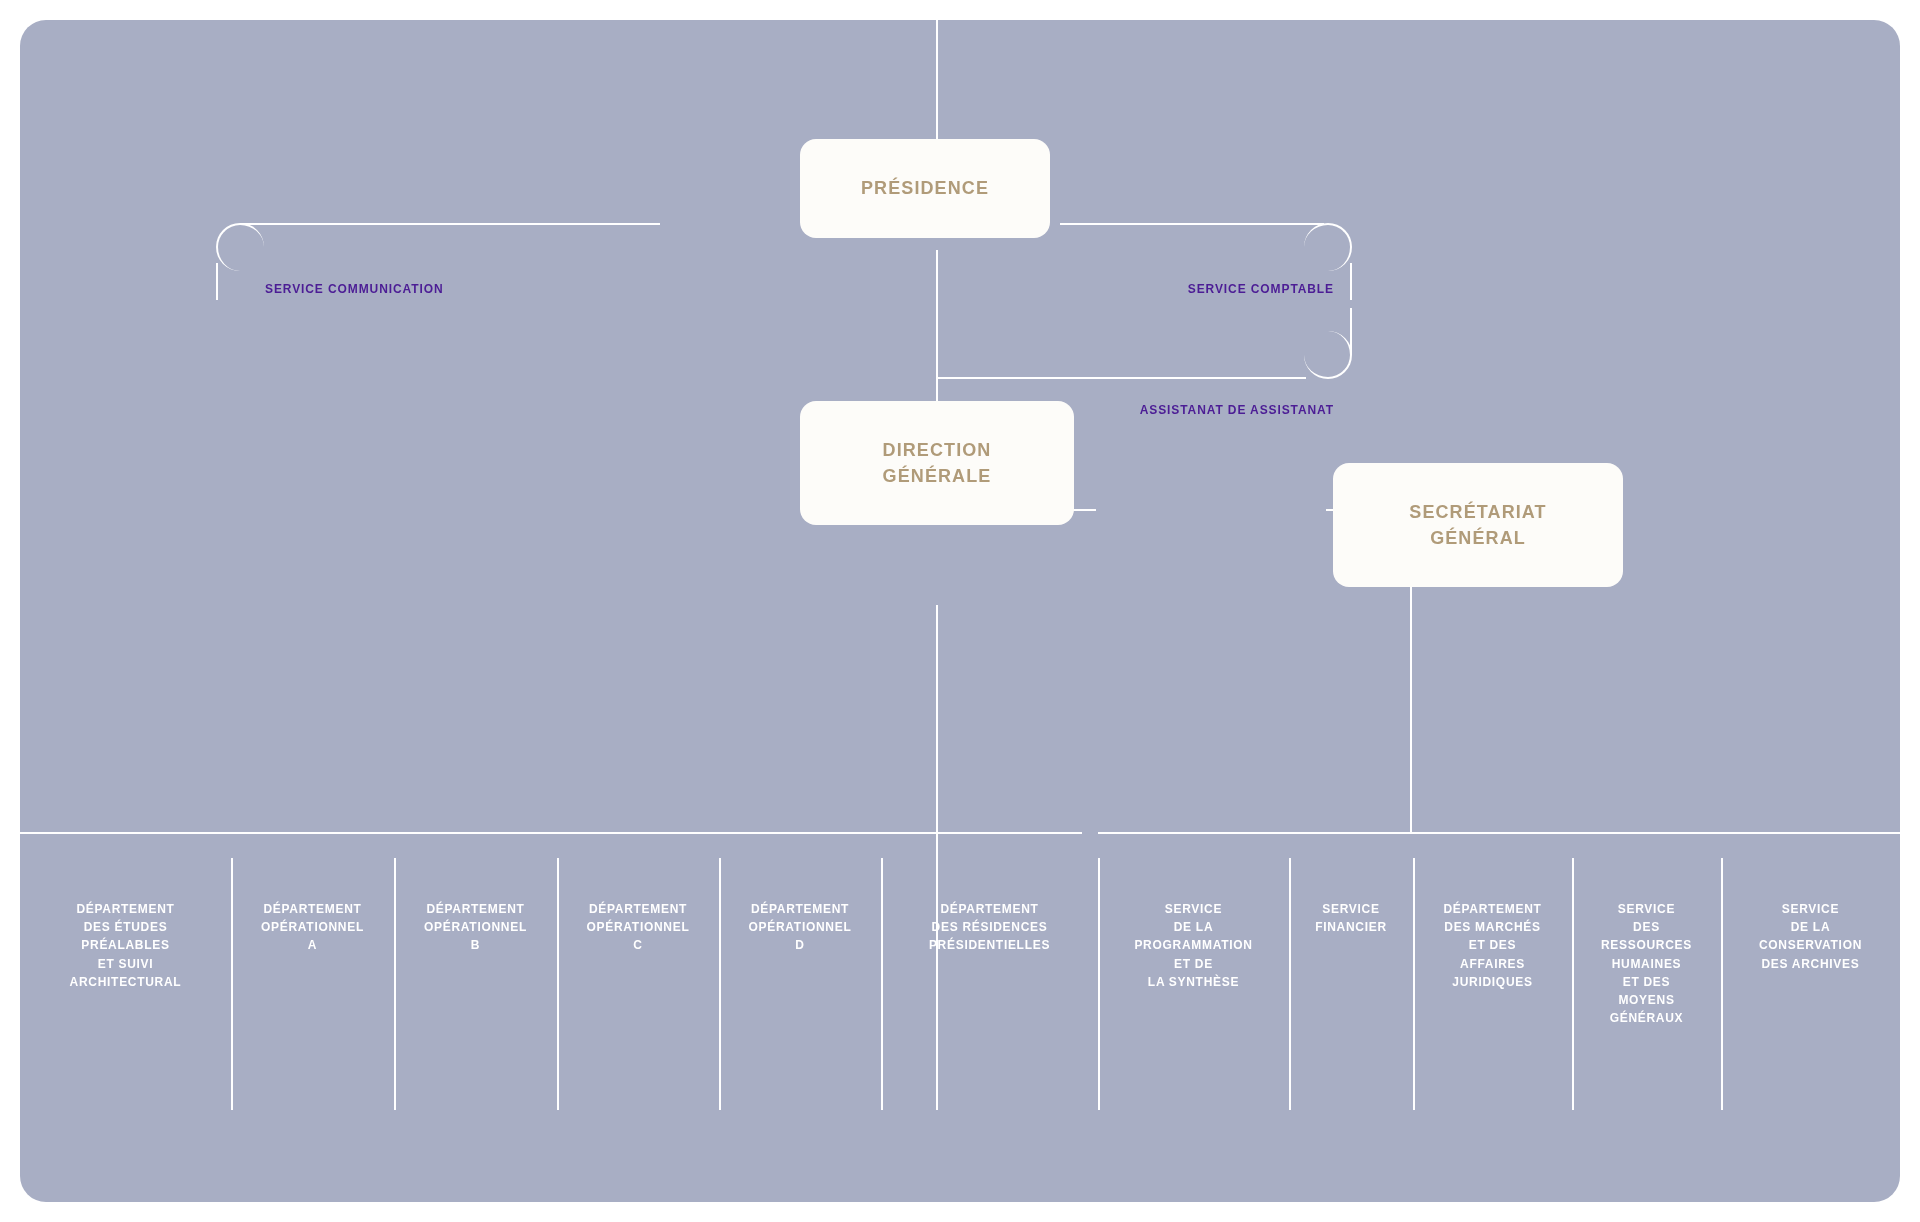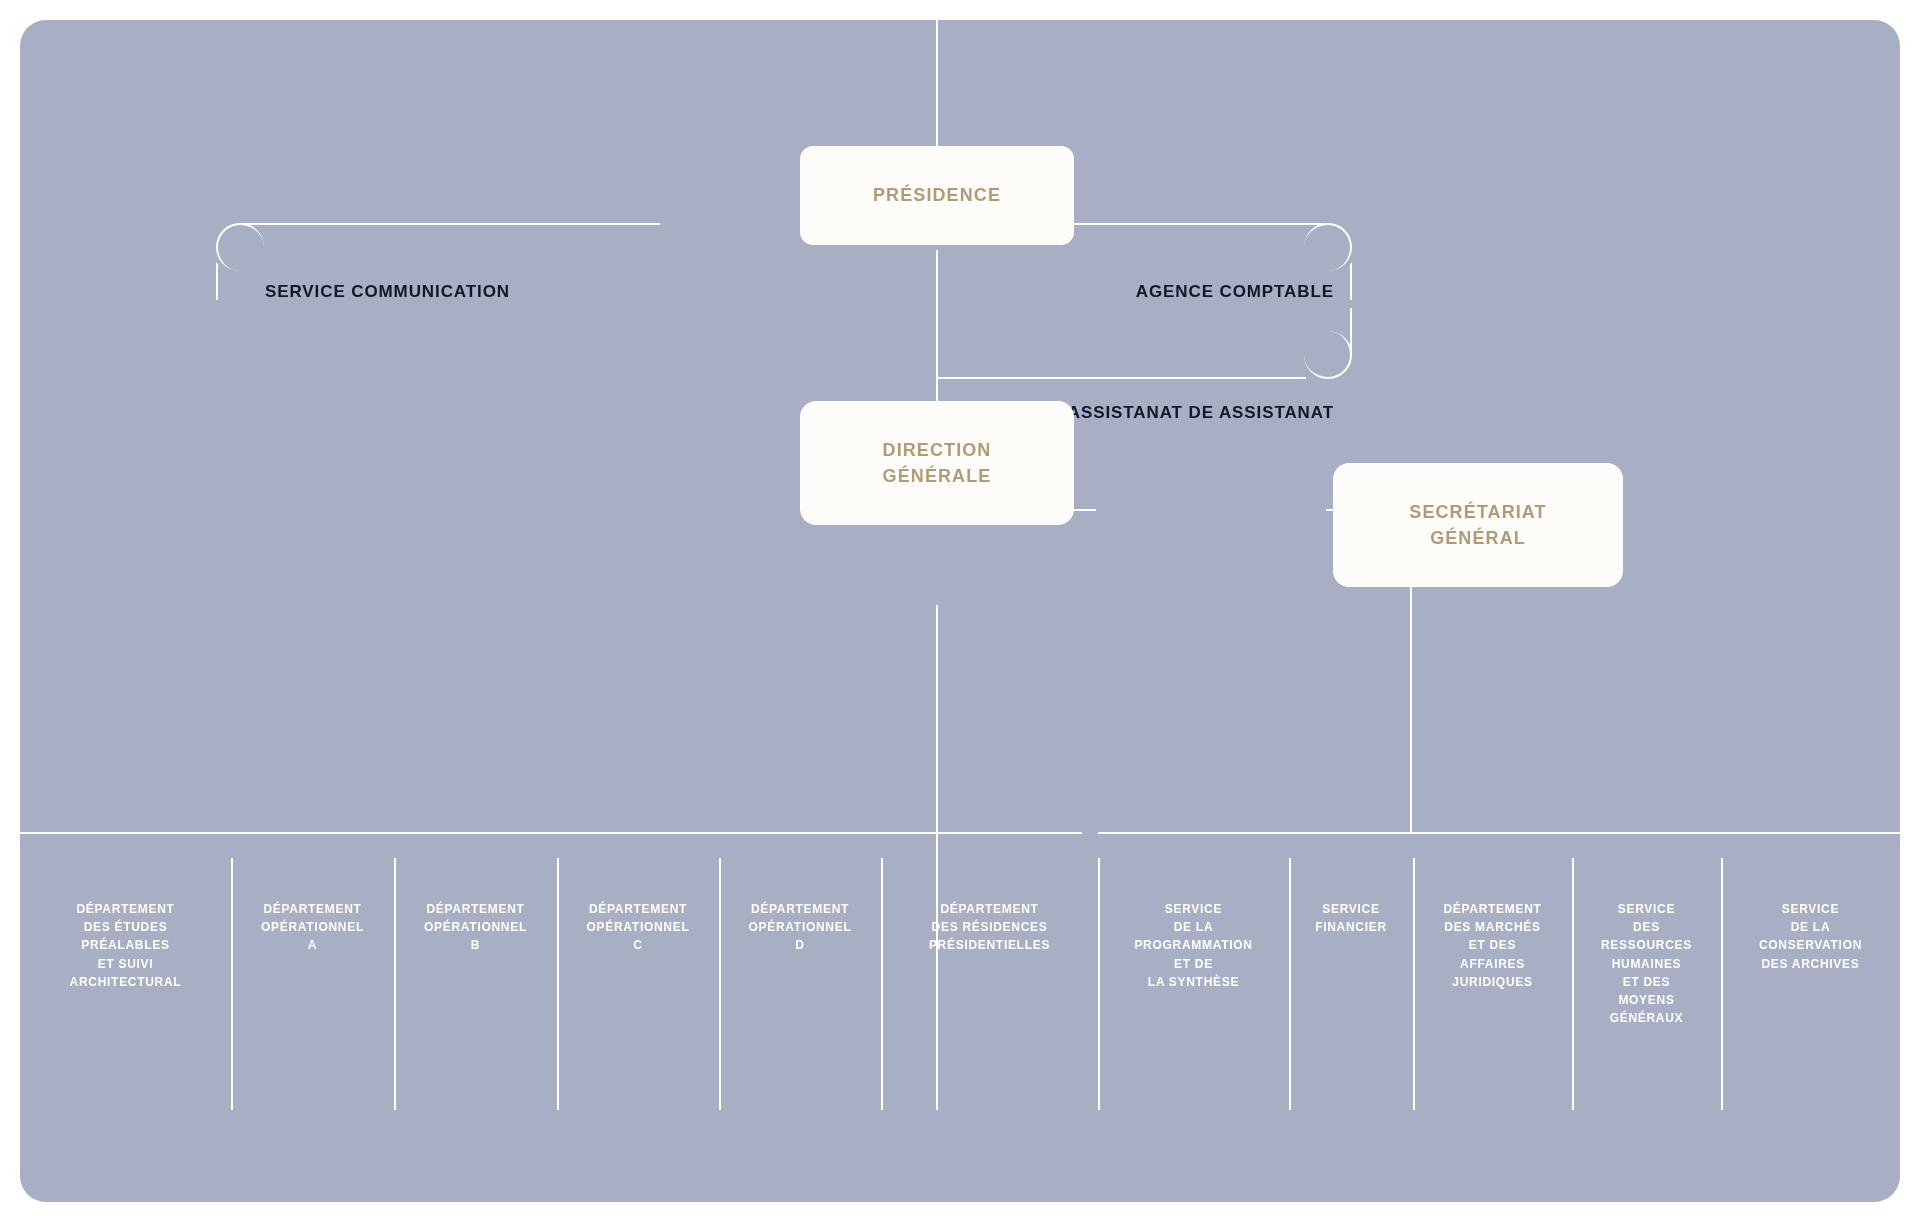--- a/index.html
+++ b/index.html
@@ -50,23 +50,23 @@
     font-size:18px;
     letter-spacing:1.1px;
     line-height:1.45;
     white-space:pre-line;
     z-index:6;
   }
 
   
   .side-label {
     position:absolute;
-    color:#0f172a;
+    color:#4c1d95;
     font-weight:bold;
-    font-size:17px;
+    font-size:12px;
     letter-spacing:0.9px;
     white-space:nowrap;
     z-index:5;
   }
   .side-label.right-align { text-align:right; }
 
   
   #leaf-row {
     position:absolute;
     left:0px; top:838px;
@@ -118,31 +118,31 @@
 
   <div class="line hline" style="left:854px; top:489px; width:222px;"></div>
 
   <div class="line hline" style="left:1306px; top:489px; width:54px;"></div>
   <div class="elbow elbow-tr" style="left:1344px; top:489px; width:48px; height:48px;"></div>
   <div class="line vline" style="left:1390px; top:529px; height:285px;"></div>
 
   <div class="line hline" style="left:0px; top:812px; width:1062px;"></div>
   <div class="line hline" style="left:1078px; top:812px; width:802px;"></div>
 
-  <div class="node-box" style="left:780px; top:126px; width:274px; height:99px;border-radius:13px;">PRÉSIDENCE</div>
+  <div class="node-box" style="left:780px; top:119px; width:250px; height:99px;">PRÉSIDENCE</div>
 
   <div class="node-box" style="left:780px; top:381px; width:274px; height:124px;">DIRECTION
 GÉNÉRALE</div>
 
   <div class="node-box" style="left:1313px; top:443px; width:290px; height:124px;">SECRÉTARIAT
 GÉNÉRAL</div>
 
   <div class="side-label" style="left:245px; top:262px;">SERVICE COMMUNICATION</div>
 
-  <div class="side-label right-align" style="left:1020px; top:262px; width:294px;">AGENCE COMPTABLE</div>
+  <div class="side-label right-align" style="left:1020px; top:262px; width:294px;">SERVICE COMPTABLE</div>
 
   <div class="side-label right-align" style="left:1020px; top:383px; width:294px;">ASSISTANAT DE ASSISTANAT</div>
 
   <div id="leaf-row">
 
     <div class="leaf-divider" style="left:211px;"></div>
     <div class="leaf-divider" style="left:374px;"></div>
     <div class="leaf-divider" style="left:537px;"></div>
     <div class="leaf-divider" style="left:699px;"></div>
     <div class="leaf-divider" style="left:861px;"></div>

